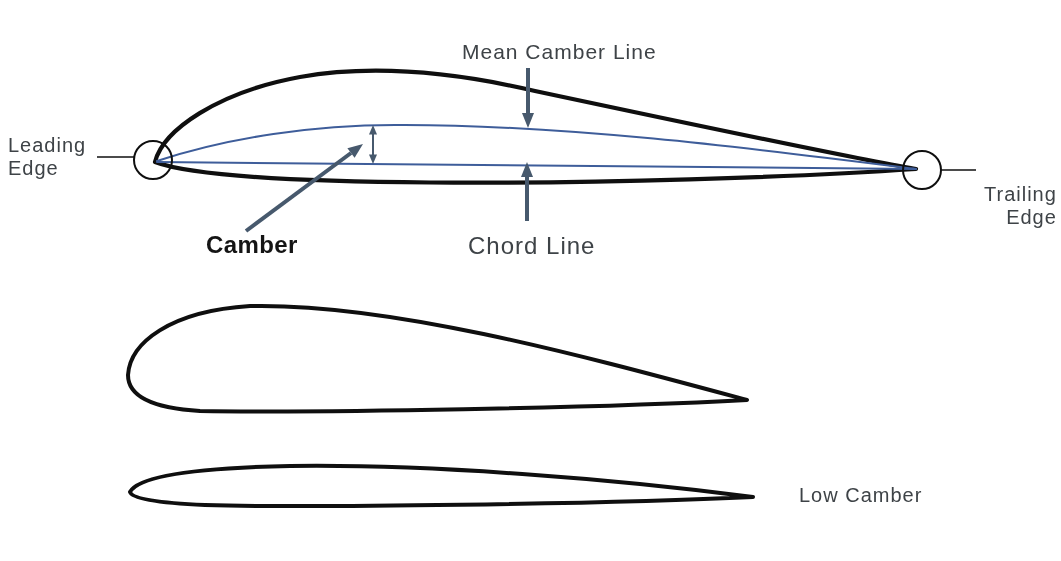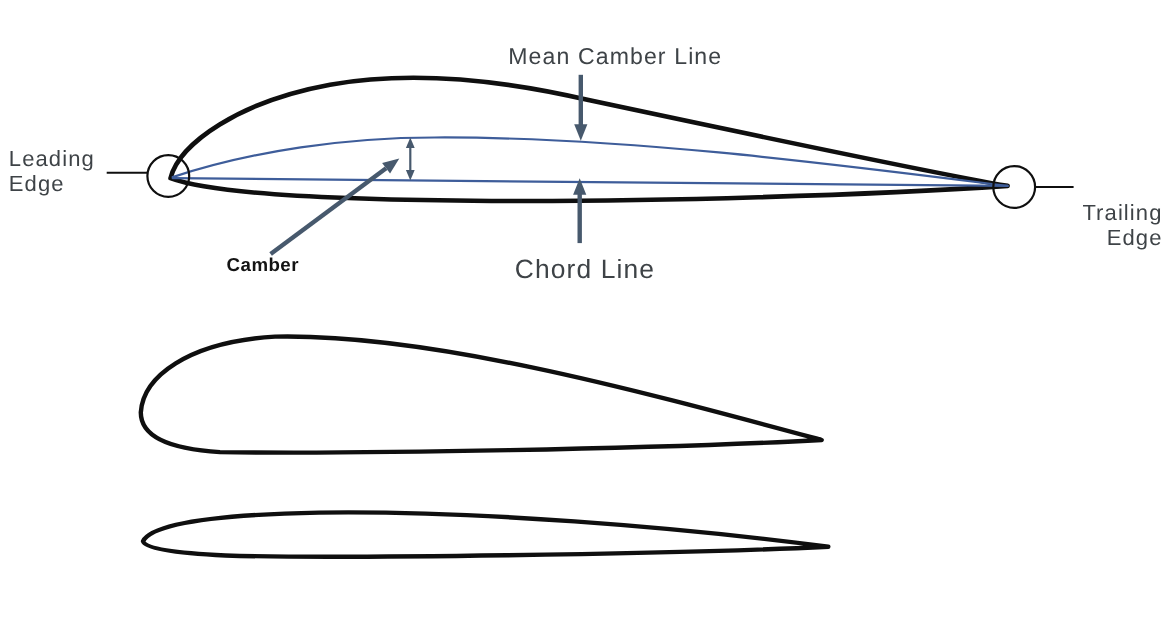--- a/index.html
+++ b/index.html
@@ -73,21 +73,21 @@
   }
   
   .lbl {
     position: absolute;
     color: var(--label-gray);
     letter-spacing: 1px;
     white-space: nowrap;
   }
   .lbl-mean-camber { left: 462px; top: 40px;  font-size: 21px; }
   .lbl-chord       { left: 468px; top: 232px; font-size: 24px; }
-  .lbl-camber      { left: 206px; top: 231px; font-size: 17px;
+  .lbl-camber      { left: 206px; top: 231px; font-size: 24px;
                      font-weight: bold; letter-spacing: 0.4px;
                      color: var(--camber-label-color); }
   .lbl-leading     { left: 8px;  top: 134px; width: 88px;
                      font-size: 20px; line-height: 23px; text-align: left; }
   .lbl-trailing    { left: 984px; top: 145px;
                      font-size: 20px; line-height: 23px; text-align: right; margin-top: 38px; }
   .lbl-high-camber { left: 799px; top: 386px; font-size: 20px; }
   .lbl-low-camber  { left: 799px; top: 484px; font-size: 20px; }
 </style>
 </head>
@@ -160,14 +160,15 @@
     <div>Leading</div>
     <div>Edge</div>
   </div>
 
   <div class="lbl lbl-trailing">
     <div>Trailing</div>
     <div>Edge</div>
   </div>
 
 
+  <div class="lbl lbl-low-camber">Low Camber</div>
 
 </div>
 
 </body></html>

